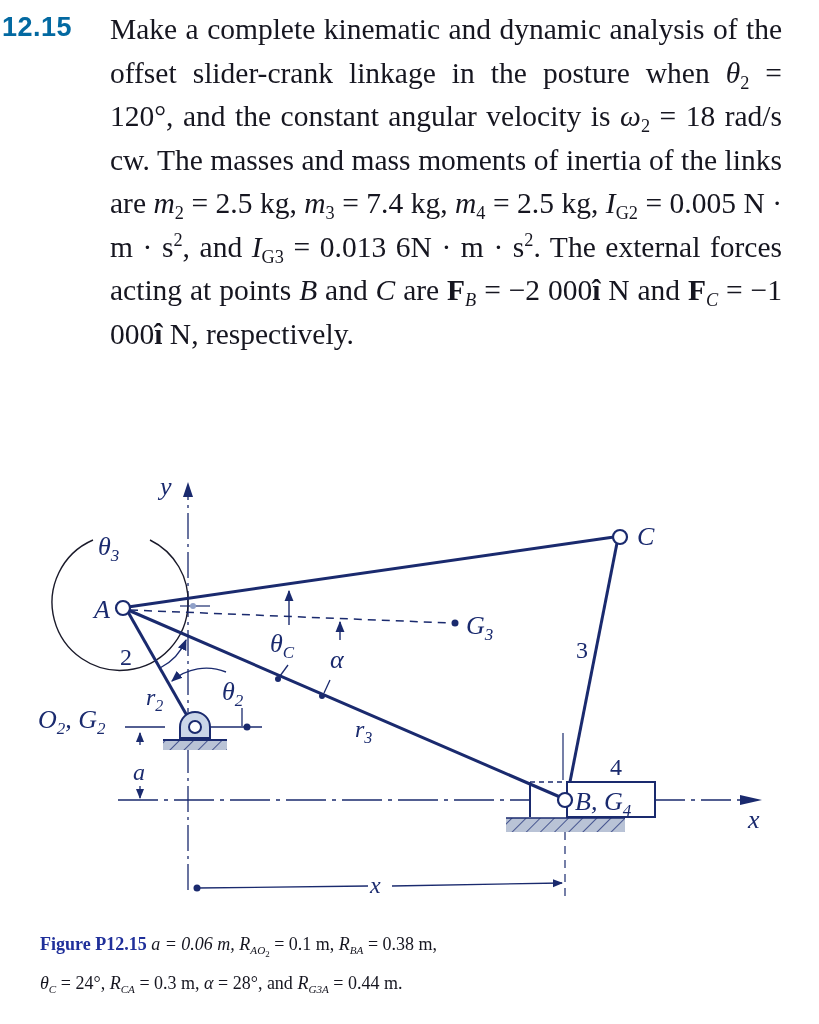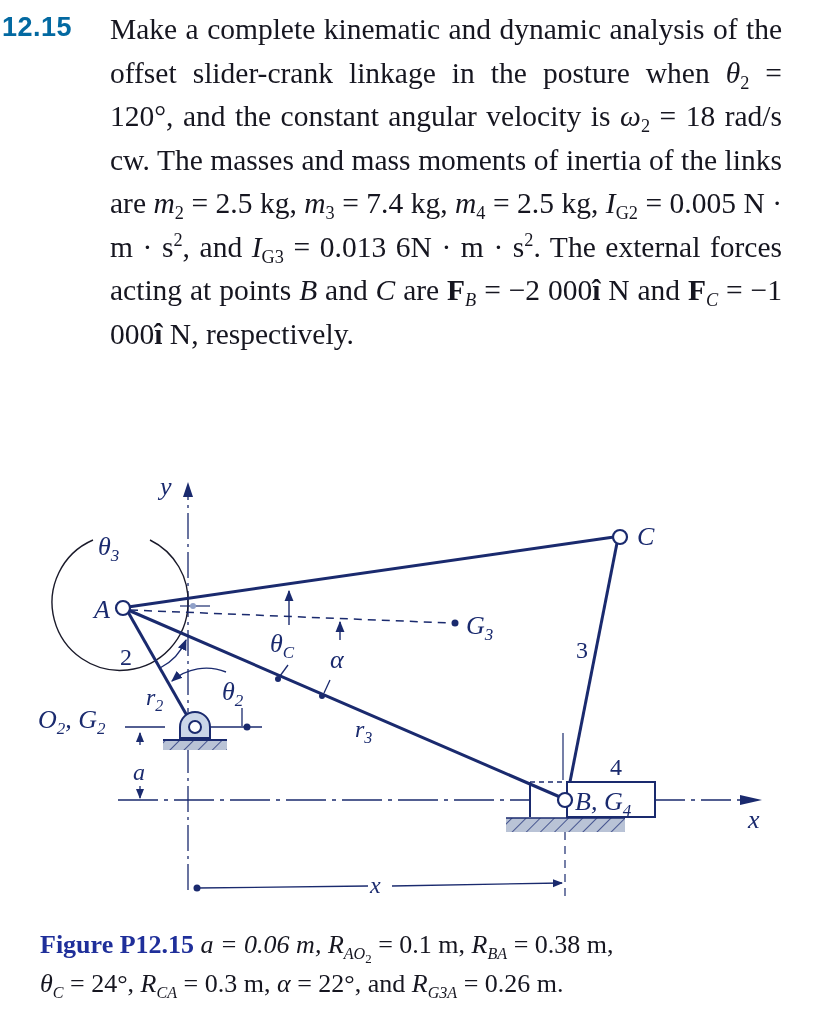--- a/index.html
+++ b/index.html
@@ -7,21 +7,21 @@
          font-family:"Liberation Serif", serif; color:#1a1a1a; }
   .prob-num { position:absolute; left:2px; top:12px; font-family:"Liberation Sans", sans-serif;
               font-weight:bold; font-size:27px; color:#0369a1; letter-spacing:0.5px; }
   .prob-text { position:absolute; left:110px; top:8px; width:672px; font-size:29.5px; line-height:43.5px;
                text-align:justify; color:#161620; }
   .prob-text i { font-style:italic; }
   .prob-text sub { font-size:0.62em; vertical-align:-0.35em; line-height:0; }
   .prob-text sup { font-size:0.62em; vertical-align:0.6em; line-height:0; }
   .bold { font-weight:bold; }
   .figure { position:absolute; left:0; top:440px; width:819px; height:470px; }
-  .caption { position:absolute; left:40px; top:925px; width:760px; font-size:26px; line-height:39px; color:#161620; }
+  .caption { position:absolute; left:40px; top:925px; width:760px; font-size:18px; line-height:39px; color:#161620; }
   .caption .label { font-weight:bold; color:#1f2f9a; }
   .caption sub { font-size:0.62em; vertical-align:-0.35em; line-height:0; }
   .caption sub sub { font-size:0.8em; vertical-align:-0.3em; }
   svg text { font-family:"Liberation Serif", serif; fill:#1a2a6e; }
 </style>
 </head>
 <body>
 
 <div class="prob-num">12.15</div>
 
@@ -129,13 +129,13 @@
 
     <g>
       <circle cx="197" cy="888" r="3.5" fill="#1a2a6e"></circle>
       <line x1="197" y1="888" x2="368" y2="886" stroke="#1a2a6e" stroke-width="1.3"></line>
       <line x1="392" y1="886" x2="562" y2="883" stroke="#1a2a6e" stroke-width="1.3" marker-end="url(#arr)"></line>
     </g>
     <text x="370" y="893" font-size="24" font-style="italic">x</text>
   </svg>
 </div>
 
-<div class="caption"><span class="label">Figure P12.15</span> <i>a = 0.06 m, </i><i>R</i><sub><i>AO</i><sub>2</sub></sub><span> = 0.1 m, </span><i>R</i><sub><i>BA</i></sub><span> = 0.38 m,</span><br><i>θ</i><sub><i>C</i></sub><span> = 24°, </span><i>R</i><sub><i>CA</i></sub><span> = 0.3 m, </span><i>α</i><span> = 22°, and </span><i>R</i><sub><i>G3A</i></sub><span> = 0.26 m.</span></div>
+<div class="caption"><span class="label">Figure P12.15</span> <i>a = 0.06 m, </i><i>R</i><sub><i>AO</i><sub>2</sub></sub><span> = 0.1 m, </span><i>R</i><sub><i>BA</i></sub><span> = 0.38 m,</span><br><i>θ</i><sub><i>C</i></sub><span> = 24°, </span><i>R</i><sub><i>CA</i></sub><span> = 0.3 m, </span><i>α</i><span> = 28°, and </span><i>R</i><sub><i>G3A</i></sub><span> = 0.44 m.</span></div>
 
 </body></html>

